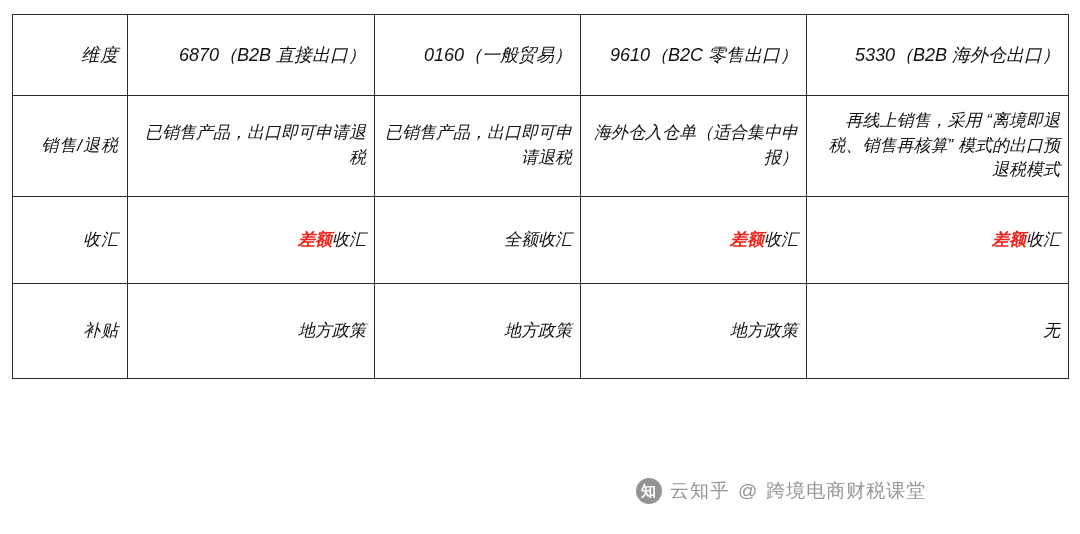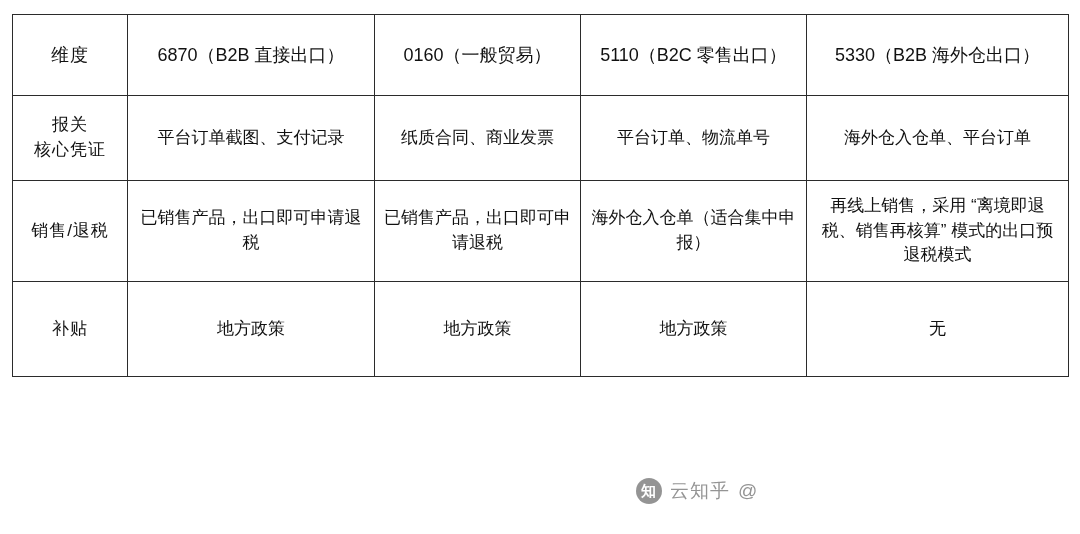--- a/index.html
+++ b/index.html
@@ -25,26 +25,27 @@
   table.cmp {
     position: absolute;
     left: 12px;
     top: 14px;
     width: 1056px;
     border-collapse: collapse;
     table-layout: fixed;
   }
   table.cmp td {
     border: 1px solid #2b2b2b;
-    text-align: center;
+    text-align: right;
     vertical-align: middle;
     padding: 6px 8px;
     line-height: 1.45;
     font-size: 17px;
     color: #111111;
+    font-style: italic;
   }
   col.c0 { width: 115px; }
   col.c1 { width: 247px; }
   col.c2 { width: 206px; }
   col.c3 { width: 226px; }
   col.c4 { width: 262px; }
 
   tr.r-head td { height: 68px; font-size: 18px; }
   tr.r-scene td { height: 78px; }
   tr.r-cert td  { height: 72px; }
@@ -101,54 +102,60 @@
         <col class="c1">
         <col class="c2">
         <col class="c3">
         <col class="c4">
     </colgroup>
     <tbody>
       <tr class="r-head">
         <td class="label">维度</td>
         <td>6870（B2B 直接出口）</td>
         <td>0160（一般贸易）</td>
-        <td>5110（B2C 零售出口）</td>
+        <td>9610（B2C 零售出口）</td>
         <td>5330（B2B 海外仓出口）</td>
       </tr>
 
 
-      <tr class="r-cert">
-        <td class="label">
-          <span>报关</span>
-          <span class="l2">核心凭证</span>
-        </td>
-        <td>平台订单截图、支付记录</td>
-        <td>纸质合同、商业发票</td>
-        <td>平台订单、物流单号</td>
-        <td>海外仓入仓单、平台订单</td>
-      </tr>
 
       <tr class="r-tax">
         <td class="label">销售/退税</td>
         <td>已销售产品，出口即可申请退税</td>
         <td>已销售产品，出口即可申请退税</td>
         <td>海外仓入仓单（适合集中申报）</td>
         <td class="small-note">再线上销售，采用 “离境即退税、销售再核算” 模式的出口预退税模式</td>
       </tr>
 
+      <tr class="r-fx">
+        <td class="label">收汇</td>
+        <td>
+          <span class="hl">差额</span><span>收汇</span>
+        </td>
+        <td>
+          <span class="hl"></span><span>全额收汇</span>
+        </td>
+        <td>
+          <span class="hl">差额</span><span>收汇</span>
+        </td>
+        <td>
+          <span class="hl">差额</span><span>收汇</span>
+        </td>
+      </tr>
 
       <tr class="r-sub">
         <td class="label">补贴</td>
         <td>地方政策</td>
         <td>地方政策</td>
         <td>地方政策</td>
         <td>无</td>
       </tr>
     </tbody>
   </table>
 
   <div class="watermark">
     <span class="wm-logo">知</span>
     <span>云知乎</span>
     <span class="wm-at">@</span>
+    <span>跨境电商财税课堂</span>
   </div>
 
 </div>
 
 </body></html>

